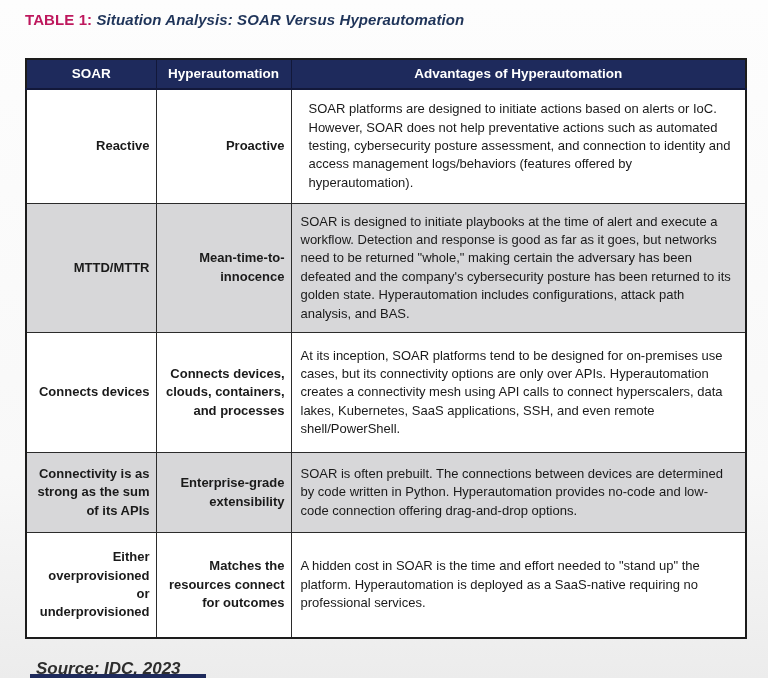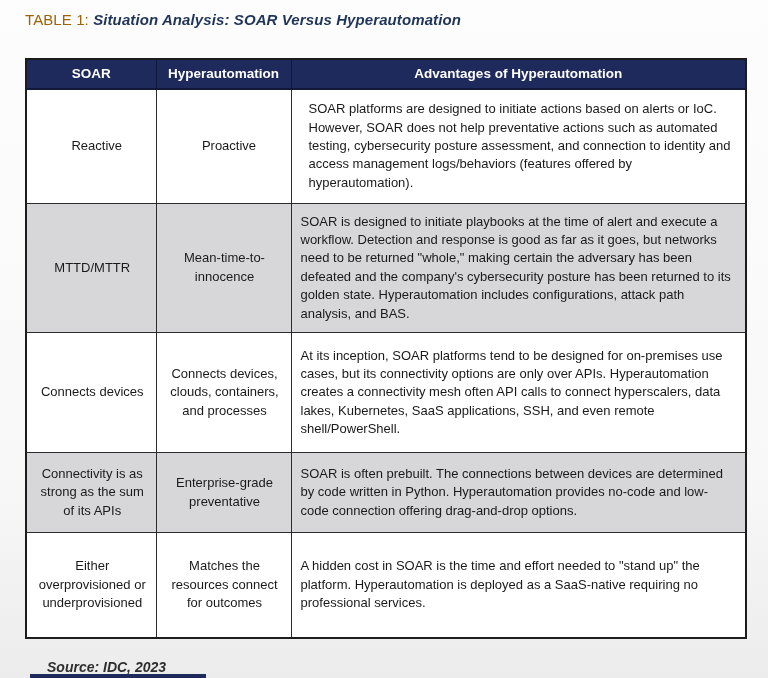--- a/index.html
+++ b/index.html
@@ -14,21 +14,21 @@
   .page { position: absolute; inset: 0; }
 
   .title-line {
     position: absolute;
     left: 25px;
     top: 11px;
     font-size: 15px;
     letter-spacing: 0.1px;
     white-space: nowrap;
   }
-  .title-prefix { color: #a16207; font-weight: 400; }
+  .title-prefix { color: #be185d; font-weight: 700; }
   .title-emph { color: #1F3459; font-weight: 700; font-style: italic; margin-top: 12px; }
 
   table.soar {
     position: absolute;
     left: 25px;
     top: 58px;
     width: 720px;
     border-collapse: collapse;
     table-layout: fixed;
     background: #ffffff;
@@ -47,36 +47,36 @@
   tr.head th {
     background: #1E2A5C;
     color: #ffffff;
     font-weight: 700;
     font-size: 13.5px;
     height: 30px;
     border-color: #12183a;
   }
   tr.head { border-bottom: 2px solid #12183a; }
 
-  td.lead { padding: 6px 6px 6px 8px; text-align: center; }
+  td.lead { padding: 6px 6px 6px 8px; text-align: right; font-weight: bold; }
   td.adv  { padding: 9px 10px 9px 9px; text-align: left; }
 
   tr.shaded td { background: #D7D7D9; }
 
   tr.r1 td { height: 114px; padding-left: 17px; }
   tr.r2 td { height: 107px; }
   tr.r3 td { height: 120px; }
   tr.r4 td { height: 80px; }
   tr.r5 td { height: 105px; }
 
   .source-note {
     position: absolute;
-    left: 47px;
+    left: 36px;
     top: 659px;
-    font-size: 14px;
+    font-size: 17px;
     font-style: italic;
     font-weight: 700;
     color: #2e2e2e;
   }
   .bottom-crop-bar {
     position: absolute;
     left: 30px;
     top: 674px;
     width: 176px;
     height: 4px;
@@ -113,26 +113,26 @@
 
       <tr class="r2 shaded">
         <td class="lead">MTTD/MTTR</td>
         <td class="lead">Mean-time-to-innocence</td>
         <td class="adv">SOAR is designed to initiate playbooks at the time of alert and execute a workflow. Detection and response is good as far as it goes, but networks need to be returned "whole," making certain the adversary has been defeated and the company's cybersecurity posture has been returned to its golden state. Hyperautomation includes configurations, attack path analysis, and BAS.</td>
       </tr>
 
       <tr class="r3">
         <td class="lead">Connects devices</td>
         <td class="lead">Connects devices, clouds, containers, and processes</td>
-        <td class="adv">At its inception, SOAR platforms tend to be designed for on-premises use cases, but its connectivity options are only over APIs. Hyperautomation creates a connectivity mesh often API calls to connect hyperscalers, data lakes, Kubernetes, SaaS applications, SSH, and even remote shell/PowerShell.</td>
+        <td class="adv">At its inception, SOAR platforms tend to be designed for on-premises use cases, but its connectivity options are only over APIs. Hyperautomation creates a connectivity mesh using API calls to connect hyperscalers, data lakes, Kubernetes, SaaS applications, SSH, and even remote shell/PowerShell.</td>
       </tr>
 
       <tr class="r4 shaded">
         <td class="lead">Connectivity is as strong as the sum of its APIs</td>
-        <td class="lead">Enterprise-grade preventative</td>
+        <td class="lead">Enterprise-grade extensibility</td>
         <td class="adv">SOAR is often prebuilt. The connections between devices are determined by code written in Python. Hyperautomation provides no-code and low-code connection offering drag-and-drop options.</td>
       </tr>
 
       <tr class="r5">
         <td class="lead">Either overprovisioned or underprovisioned</td>
         <td class="lead">Matches the resources connect for outcomes</td>
         <td class="adv">A hidden cost in SOAR is the time and effort needed to "stand up" the platform. Hyperautomation is deployed as a SaaS-native requiring no professional services.</td>
       </tr>
     </tbody>
   </table>

